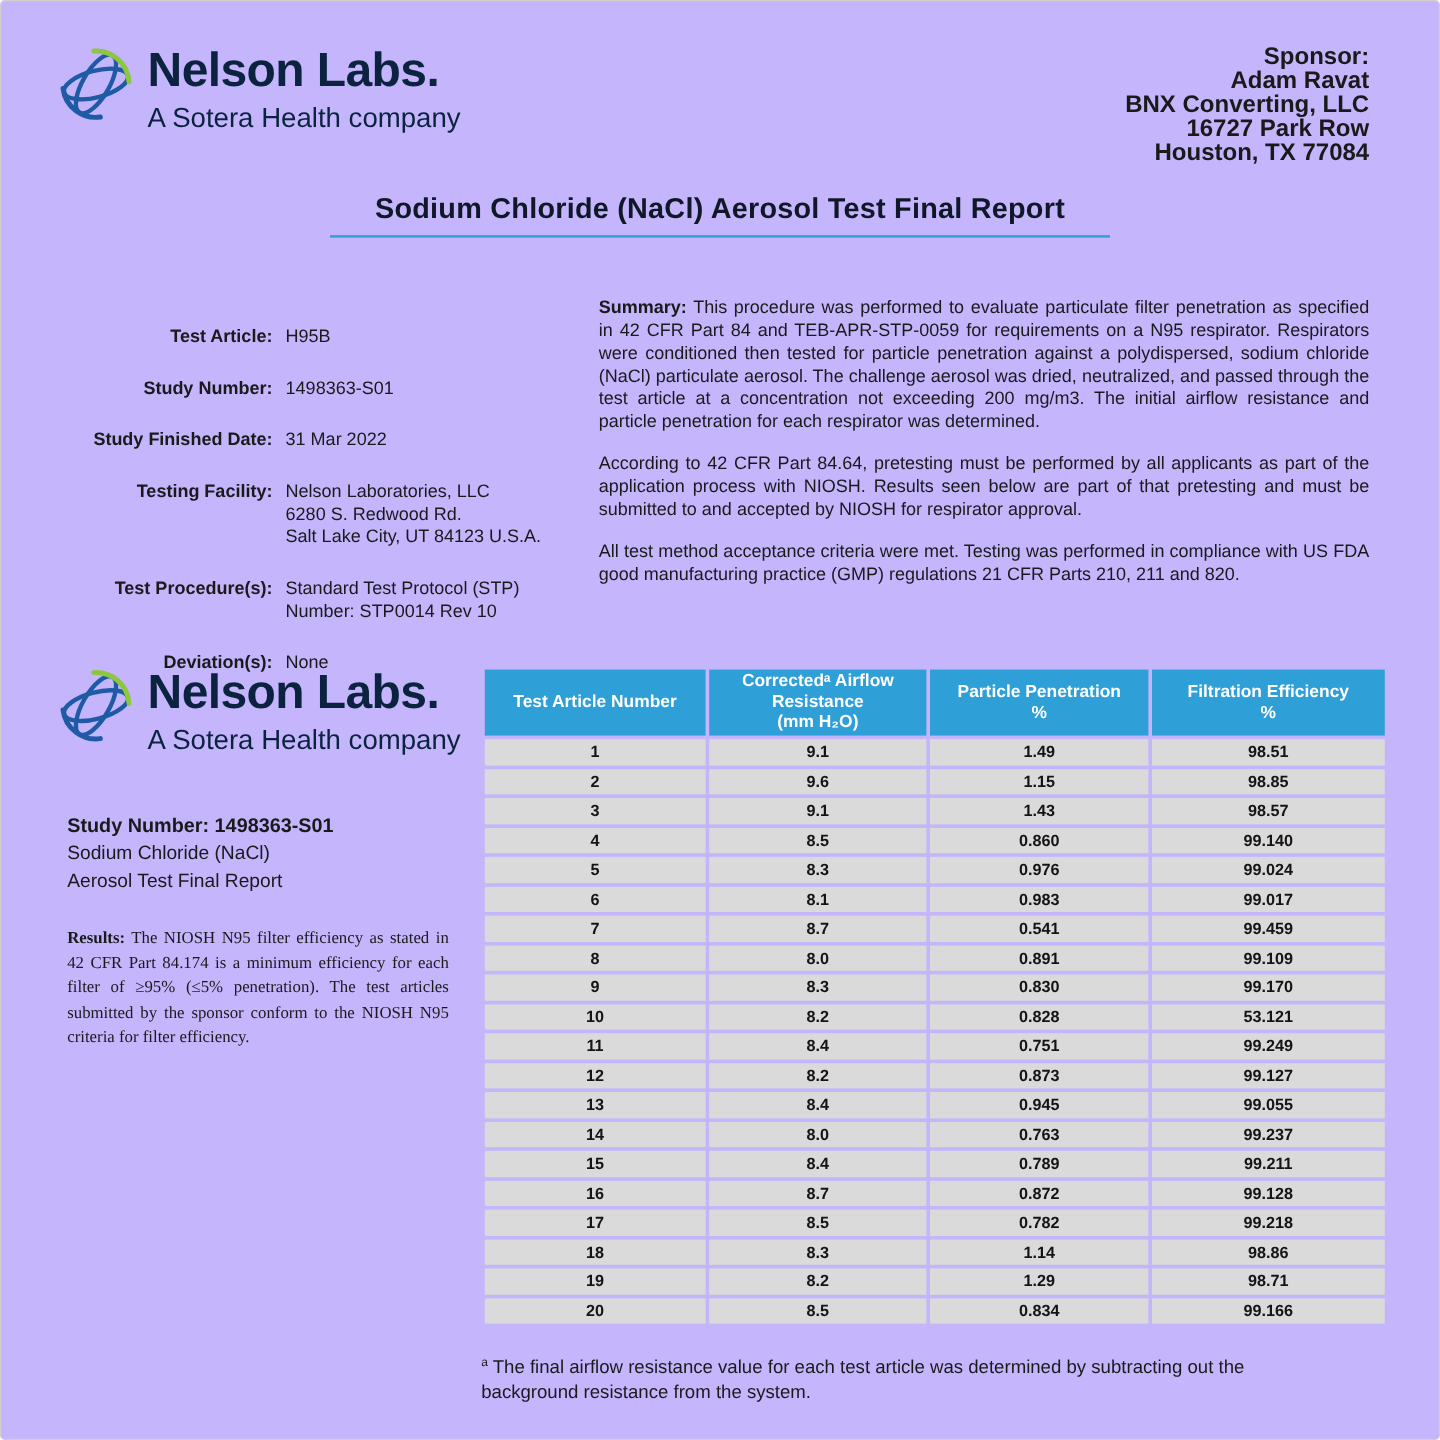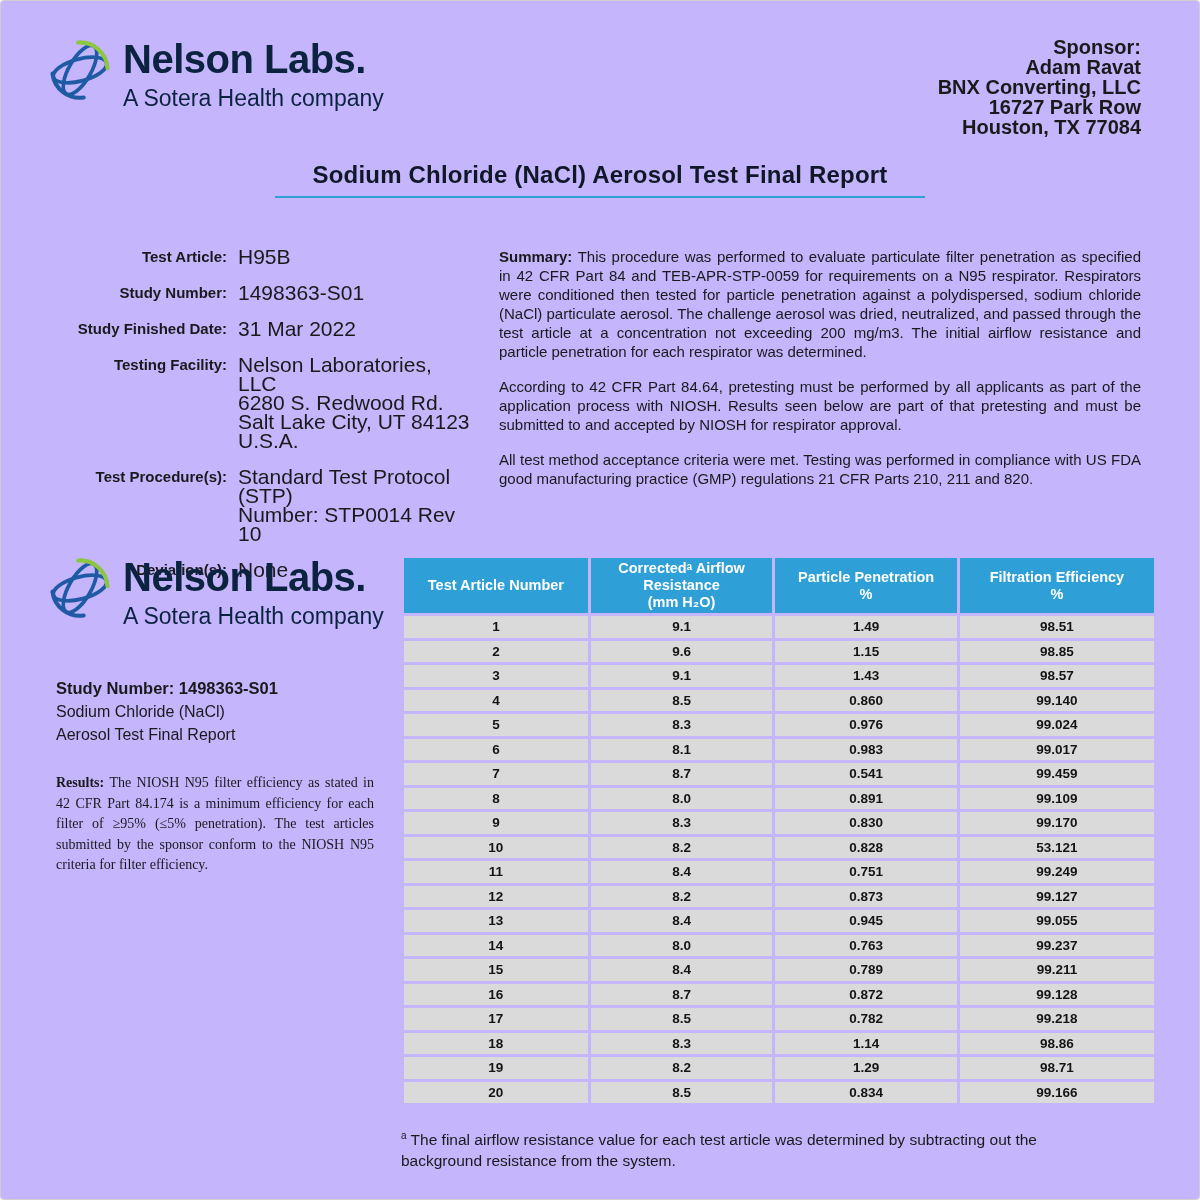--- a/index.html
+++ b/index.html
@@ -23,23 +23,23 @@
   
   .sponsor { position:absolute; right:58px; top:36px; text-align:right; font-size:20px; font-weight:700; line-height:20px; color:#1a1a1a; }
 
   
   .title-wrap { position:absolute; left:0; right:0; top:160px; text-align:center; }
   .report-title { display:inline-block; font-size:24px; font-weight:700; color:#101828; letter-spacing:0.2px; }
   .title-underline { width:650px; height:2px; margin:7px auto 0 auto; background:#2f9fd8; }
 
   
   .info-fields { position:absolute; left:48px; top:246px; width:426px; }
-  .info-row { display:flex; margin-bottom:17px; }
+  .info-row { display:flex; margin-bottom:17px;margin-top:24px; }
   .info-label { width:178px; text-align:right; font-weight:700; font-size:15px; line-height:19px; color:#1a1a1a; flex:none; }
-  .info-value { margin-left:11px; font-size:21px; line-height:19px; color:#1a1a1a; }
+  .info-value { margin-left:11px; font-size:15px; line-height:19px; color:#1a1a1a; }
 
   
   .summary { position:absolute; left:498px; top:246px; width:642px; }
   .summary p { font-size:15px; line-height:19px; text-align:justify; margin-bottom:16px; color:#1a1a1a; }
   .b { font-weight:700; }
 
   
   .study-block { position:absolute; left:55px; top:676px; font-size:16px; line-height:23px; color:#1a1a1a; }
   .study-number { font-weight:700; font-size:16.5px; }
   .results { position:absolute; left:55px; top:772px; width:318px; font-size:14px; line-height:20.5px; text-align:justify; color:#1a1a1a;font-family:Liberation Serif, serif; }

